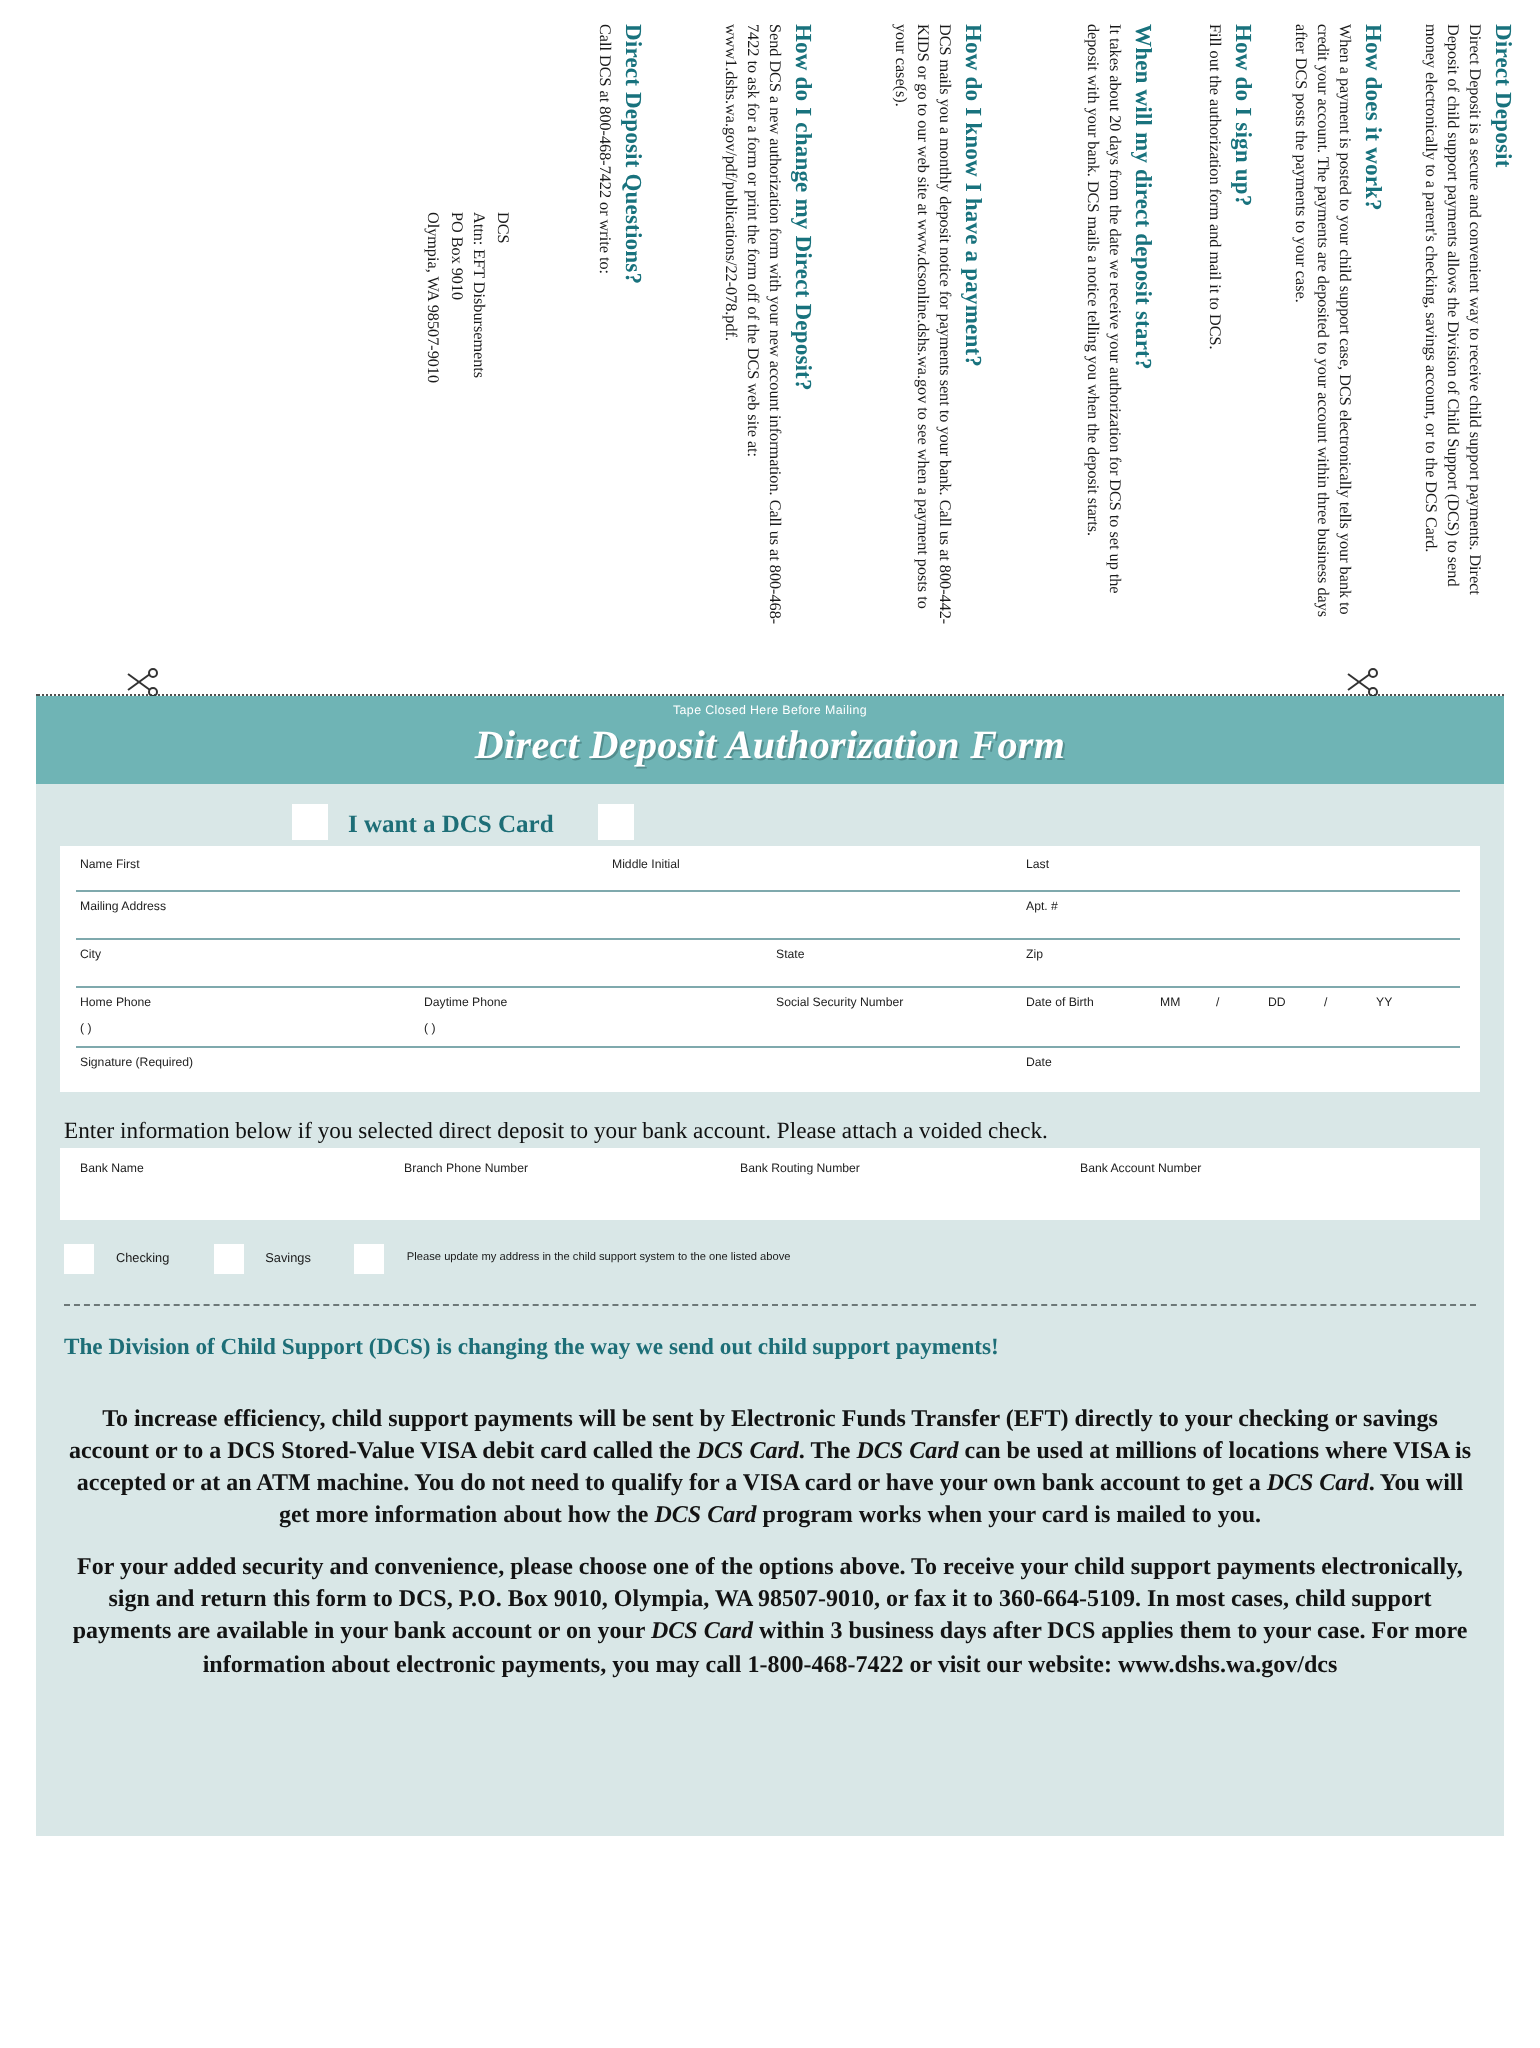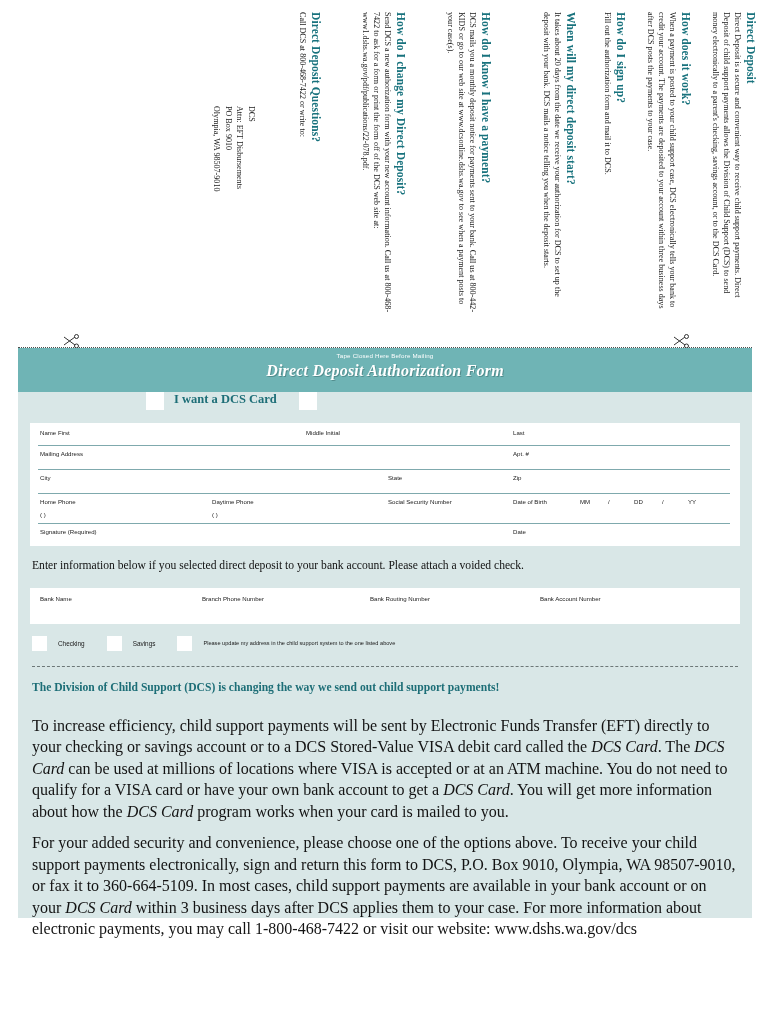--- a/index.html
+++ b/index.html
@@ -103,33 +103,33 @@
   }
   #tape-label {
     padding-top: 4px;
     font-family: "Liberation Sans", sans-serif;
     font-size: 6.2px;
     color: #ffffff;
     letter-spacing: 0.2px;
   }
   #form-title {
     margin-top: 3px;
-    font-size: 16px;
+    font-size: 20px;
     font-style: italic;
     font-weight: bold;
     color: #ffffff;
     text-shadow: 1px 1px 0 rgba(60,110,110,0.55);
     letter-spacing: 0.2px;
   }
 
   
   #option-row {
     height: 28px;
     display: flex;
-    align-items: flex-start;
+    align-items: flex-end;
     padding-left: 128px;
     box-sizing: border-box;
   }
   .opt-box {
     width: 18px;
     height: 18px;
     background: #ffffff;
     flex: 0 0 auto;
   }
   .opt-label {
@@ -160,21 +160,21 @@
   .flabel {
     position: absolute;
     font-family: "Liberation Sans", sans-serif;
     font-size: 6.1px;
     color: #222222;
     white-space: nowrap;
   }
 
   
   #bank-instr {
-    margin: 13px 0 16px 14px;
+    margin: 13px 0 2px 14px;
     font-size: 11.6px;
     color: #111111;
   }
   #bank-block {
     margin: 0 12px;
     background: #ffffff;
     height: 36px;
     position: relative;
   }
   #account-type-row {
@@ -217,24 +217,25 @@
     margin: 14px 14px 0 14px;
   }
   #narrative h3 {
     margin: 0 0 21px 0;
     font-size: 11.6px;
     font-weight: bold;
     color: #1d6e77;
   }
   #narrative p {
     margin: 0 0 10px 0;
-    font-size: 16px;
+    font-size: 12px;
     line-height: 1.34;
     color: #131313;
-    text-align: left;
+    text-align: center;
+    font-weight: bold;
   }
   #narrative p em { font-style: italic; }
 </style>
 </head>
 <body>
 
 <div id="brochure">
 
   <div class="rot-col" style="left:757px; top:12px; width:305px;">
     <h2>Direct Deposit</h2>

